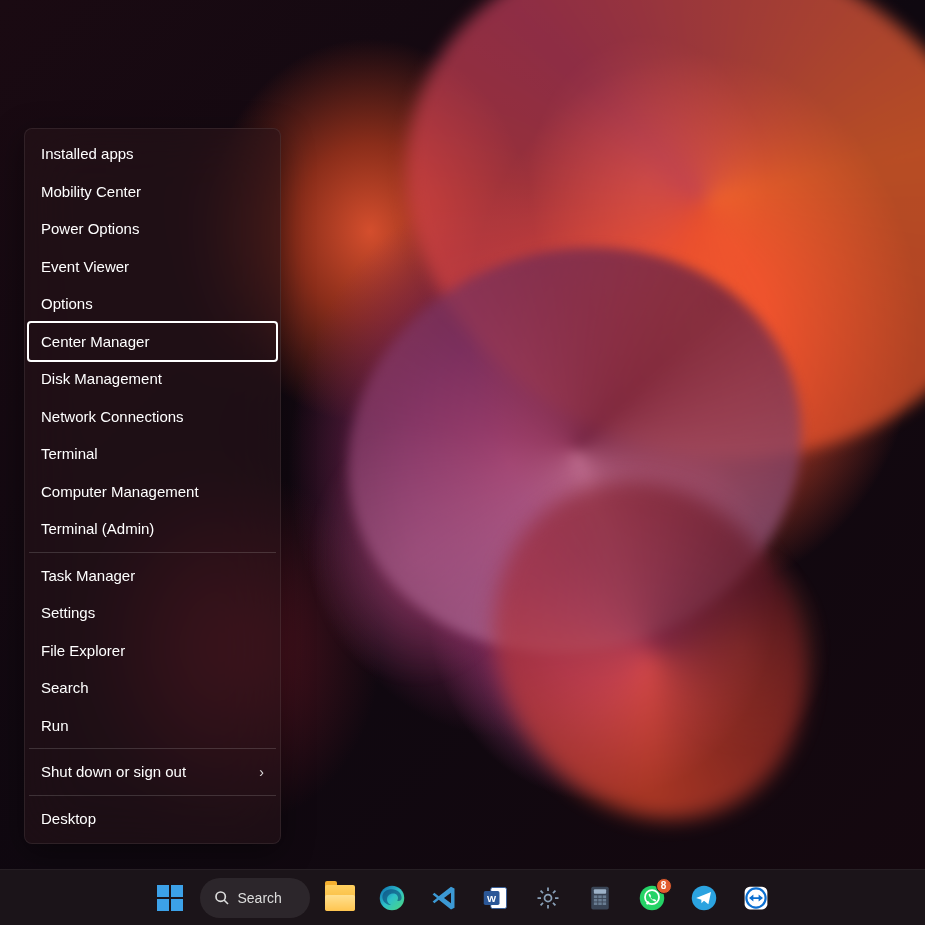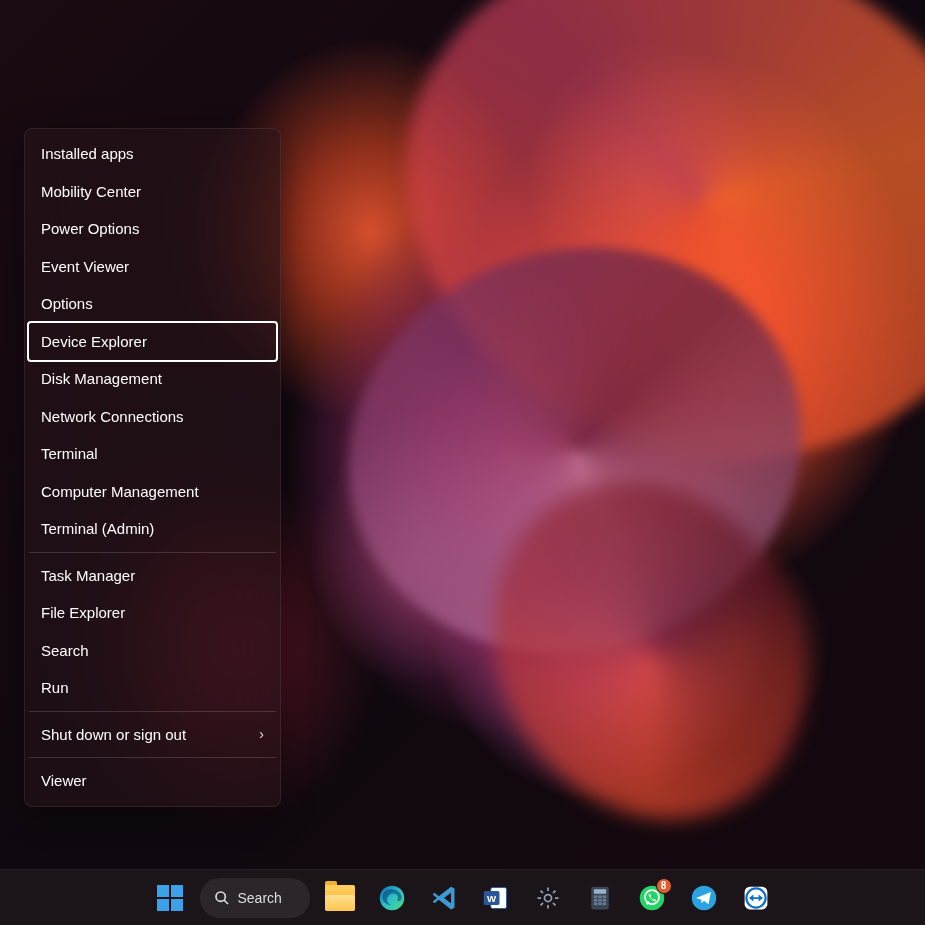--- a/index.html
+++ b/index.html
@@ -180,58 +180,61 @@
     <div class="menu-item">
       <span>Power Options</span>
     </div>
     <div class="menu-item">
       <span>Event Viewer</span>
     </div>
     <div class="menu-item">
       <span>Options</span>
     </div>
     <div class="menu-item highlighted">
-      <span>Device Explorer</span>
+      <span>Center Manager</span>
     </div>
     <div class="menu-item">
       <span>Disk Management</span>
     </div>
     <div class="menu-item">
       <span>Network Connections</span>
     </div>
     <div class="menu-item">
       <span>Terminal</span>
     </div>
     <div class="menu-item">
       <span>Computer Management</span>
     </div>
     <div class="menu-item">
       <span>Terminal (Admin)</span>
     </div>
     <div class="divider"></div>
     <div class="menu-item">
       <span>Task Manager</span>
+    </div>
+    <div class="menu-item">
+      <span>Settings</span>
     </div>
     <div class="menu-item">
       <span>File Explorer</span>
     </div>
     <div class="menu-item">
       <span>Search</span>
     </div>
     <div class="menu-item">
       <span>Run</span>
     </div>
     <div class="divider"></div>
     <div class="menu-item">
       <span>Shut down or sign out</span>
       <span class="chevron">›</span>
     </div>
     <div class="divider"></div>
     <div class="menu-item">
-      <span>Viewer</span>
+      <span>Desktop</span>
     </div>
   </div>
 
 <div class="taskbar">
   <div class="tb-item">
     <div class="start-logo">
       <div></div>
         <div></div>
         <div></div>
         <div></div>

